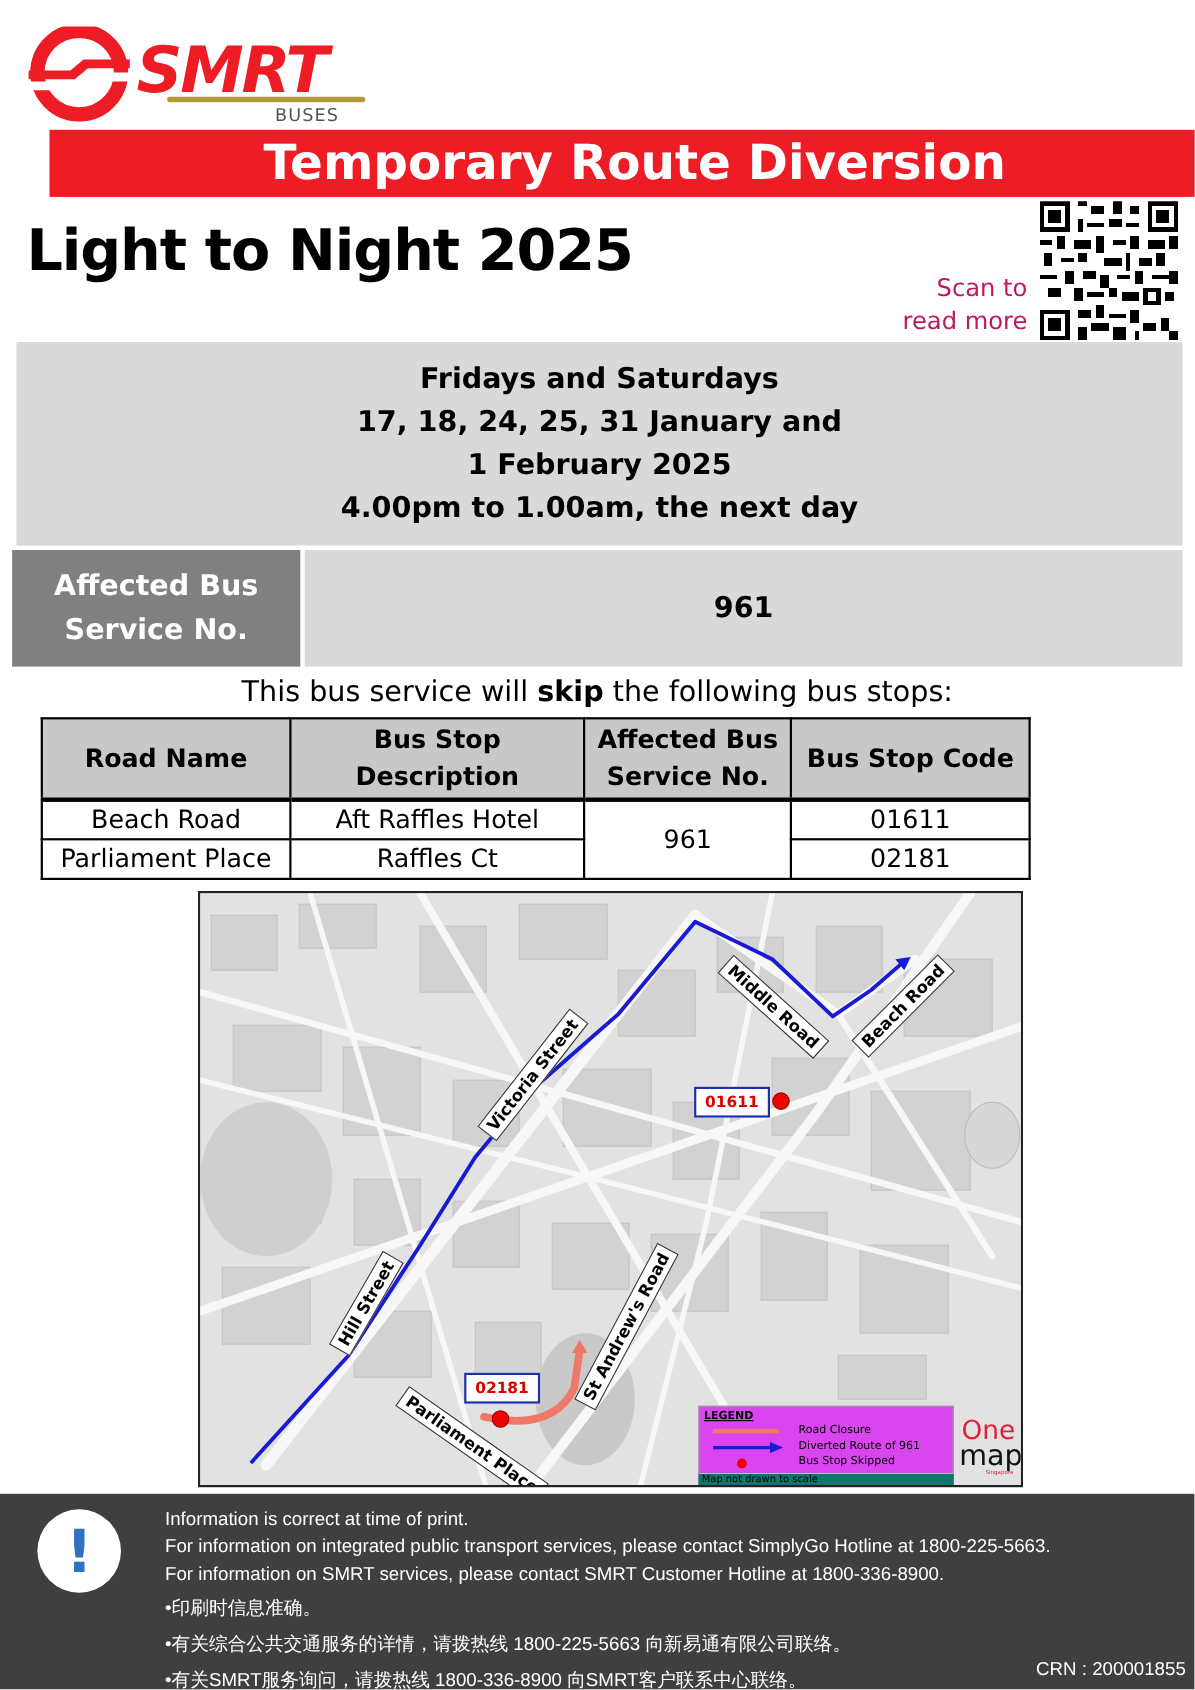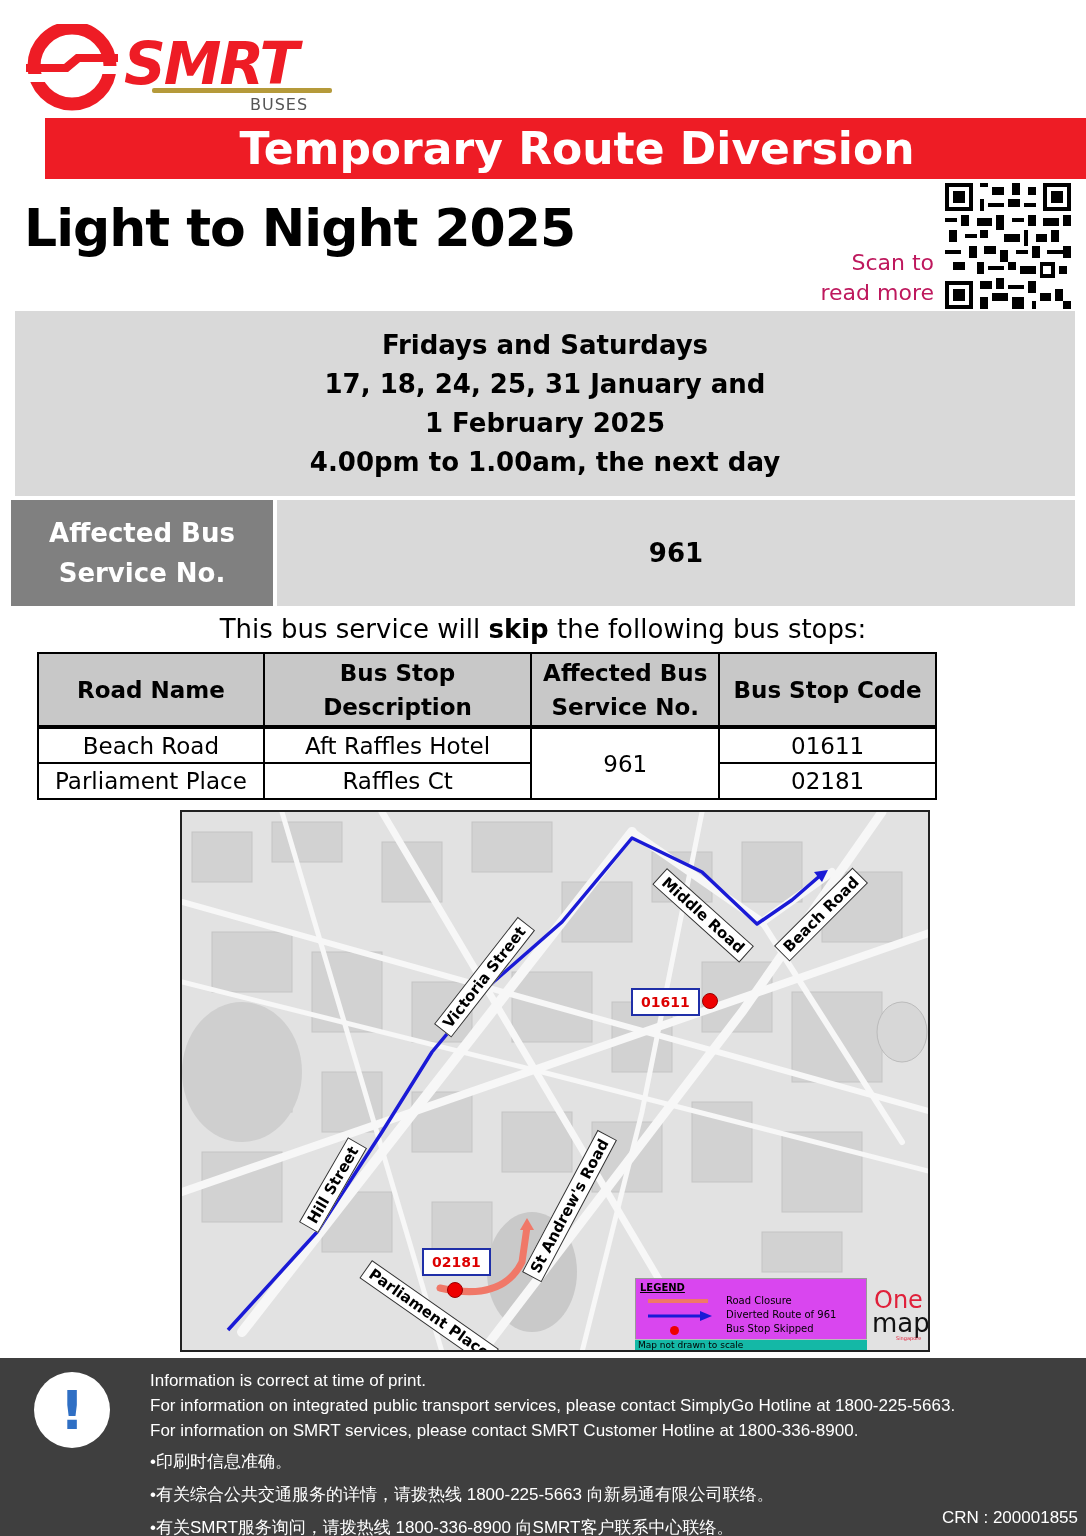--- a/index.html
+++ b/index.html
@@ -56,21 +56,21 @@
                 transform-origin: left top; }
   .stop-code { position: absolute; border: 2px solid #1f2fa8; background: #fff; color: #d00;
                font-weight: bold; font-size: 14px; padding: 4px 8px; font-family: "DejaVu Sans", sans-serif; }
   .stop-dot { position: absolute; width: 16px; height: 16px; background: #e00; border-radius: 50%;
               border: 1px solid #900; }
   .legend { position: absolute; left: 453px; top: 466px; width: 232px; height: 72px; background: #d946ef;
             border: 1px solid #999; font-size: 10px; font-family: "DejaVu Sans", sans-serif; }
   .legend-title { position: absolute; left: 4px; top: 3px; font-weight: bold; text-decoration: underline; font-size: 10px; }
   .legend-row { position: absolute; left: 90px; font-size: 10px; }
   .legend-swatch { position: absolute; }
-  .map-note { position: absolute; left: 453px; top: 527px; width: 232px; height: 13px; background: #14b8a6;
+  .map-note { position: absolute; left: 453px; top: 527px; width: 232px; height: 13px; background: #0f766e;
               font-size: 9px; padding-left: 3px; font-family: "DejaVu Sans", sans-serif; border-top: 1px solid #bbb; }
   .onemap { position: absolute; left: 690px; top: 470px; width: 56px; height: 62px; }
 
   
   .footer { position: absolute; left: 0; top: 1358px; width: 1086px; height: 178px; background: #3f3f3f; color: #fff; }
   .alert-icon { position: absolute; left: 34px; top: 14px; width: 76px; height: 76px; border-radius: 50%; background: #fff;
                 display: flex; align-items: center; justify-content: center; color: #2f6fc4; font-size: 54px; font-weight: bold;
                 font-family: "DejaVu Sans", sans-serif; }
   .footer-lines { position: absolute; left: 150px; top: 10px; font-size: 17px; line-height: 25px; }
   .footer-lines .zh { margin-top: 4px; line-height: 29px; }

